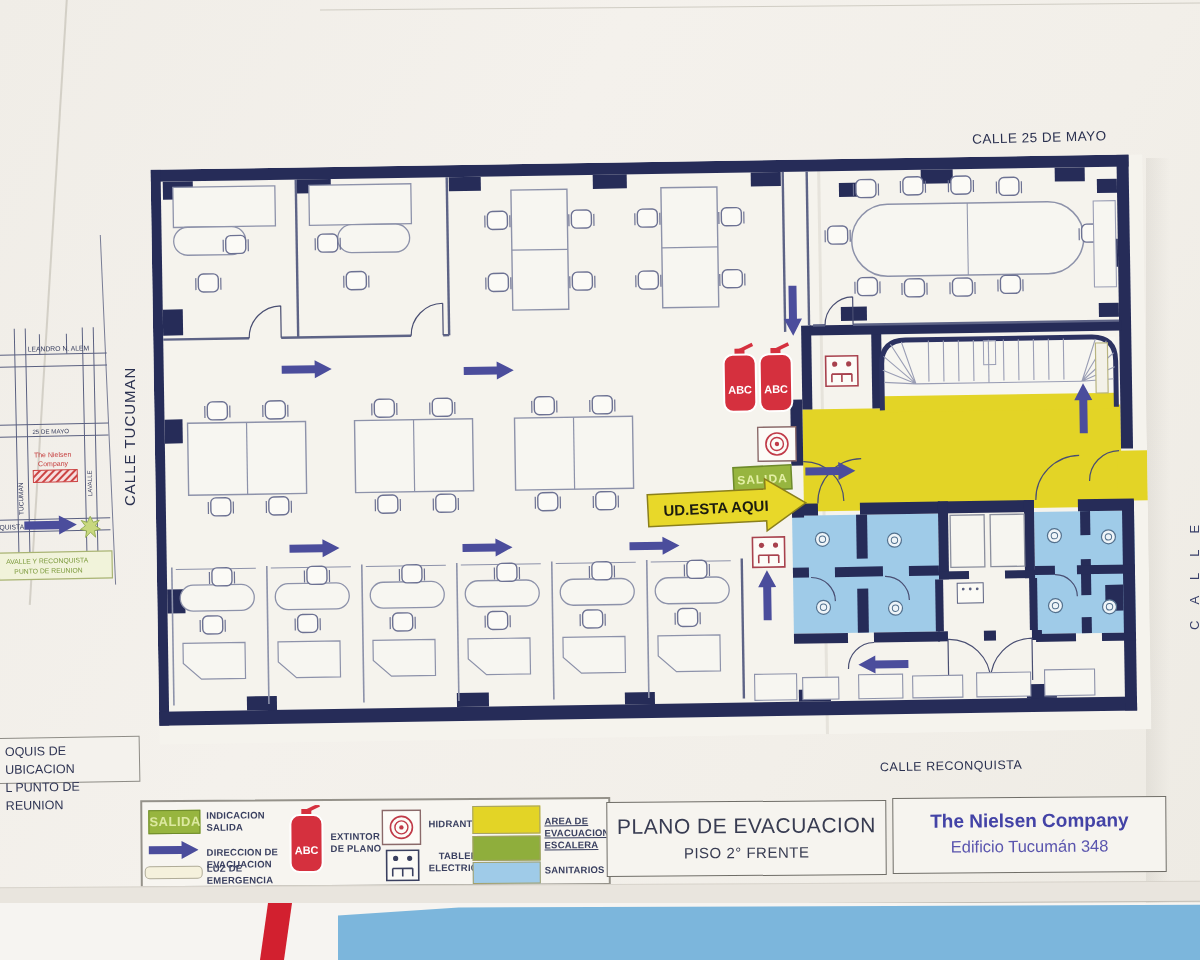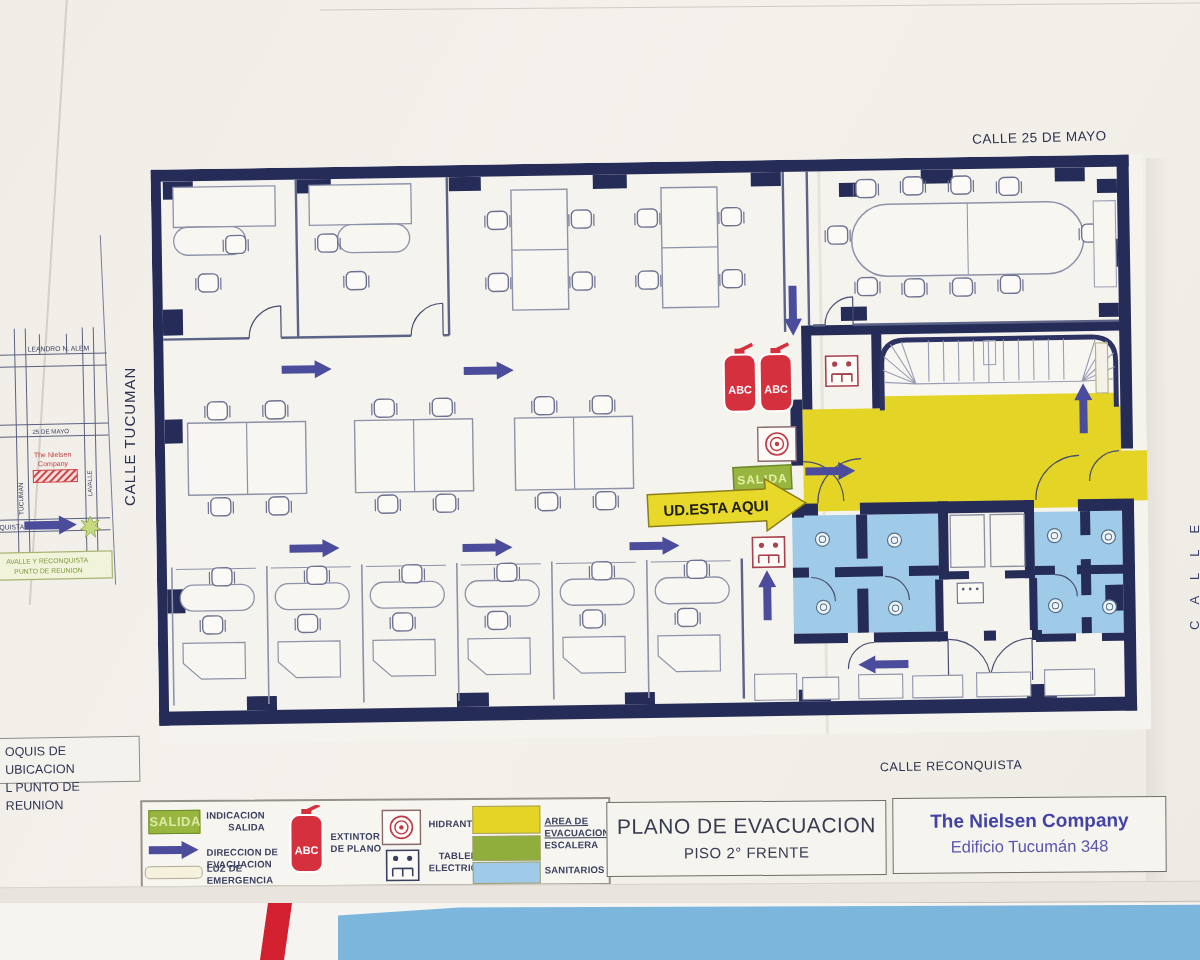--- a/index.html
+++ b/index.html
@@ -373,21 +373,21 @@
   </svg>
   </div>
 
   <div class="caption-box"><span>OQUIS DE UBICACION</span>
 <span>L PUNTO DE REUNION</span></div>
 
   <div class="bottom-row">
 
     <div class="legend-box">
       <div class="it badge lg-badge">SALIDA</div>
-      <div class="it lbl" style="left:64px;top:8px;text-align:right;">INDICACION
+      <div class="it lbl" style="left:64px;top:8px;">INDICACION
 SALIDA</div>
       <svg class="it" style="left:6px;top:38px;" width="50" height="20" viewBox="0 0 50 20">
           <use href="#arrR" transform="translate(0,10)"></use>
         </svg>
       <div class="it lbl" style="left:64px;top:36px;margin-top:9px;">DIRECCION DE
 EVACUACION</div>
       <div class="it luz"></div>
       <div class="it lbl" style="left:64px;top:61px;">LUZ DE
 EMERGENCIA</div>
 
@@ -405,21 +405,21 @@
       <svg class="it" style="left:240px;top:48px;color:#3a4060;" width="40" height="34" viewBox="-20 -17 40 34">
           <use href="#tab"></use>
         </svg>
       <div class="it lbl" style="left:286px;top:50px;text-align:right;">TABLERO
 ELECTRICO</div>
 
       <div class="it sw" style="top:6px;height:26px;background:#e3d426;"></div>
       <div class="it lbl" style="left:402px;top:16px;text-decoration:underline;">AREA DE
 EVACUACION</div>
       <div class="it sw" style="top:36px;height:23px;background:#8fae3c;"></div>
-      <div class="it lbl" style="left:402px;top:40px;">ESCALERA</div>
+      <div class="it lbl" style="left:402px;top:40px;text-decoration:underline;">ESCALERA</div>
       <div class="it sw" style="top:62px;height:20px;background:#9fcbe8;"></div>
       <div class="it lbl" style="left:402px;top:65px;">SANITARIOS</div>
     </div>
 
     <div class="title-box">
       <div class="t1">PLANO DE EVACUACION</div>
       <div class="t2">PISO 2° FRENTE</div>
     </div>
 
     <div class="comp-box">

